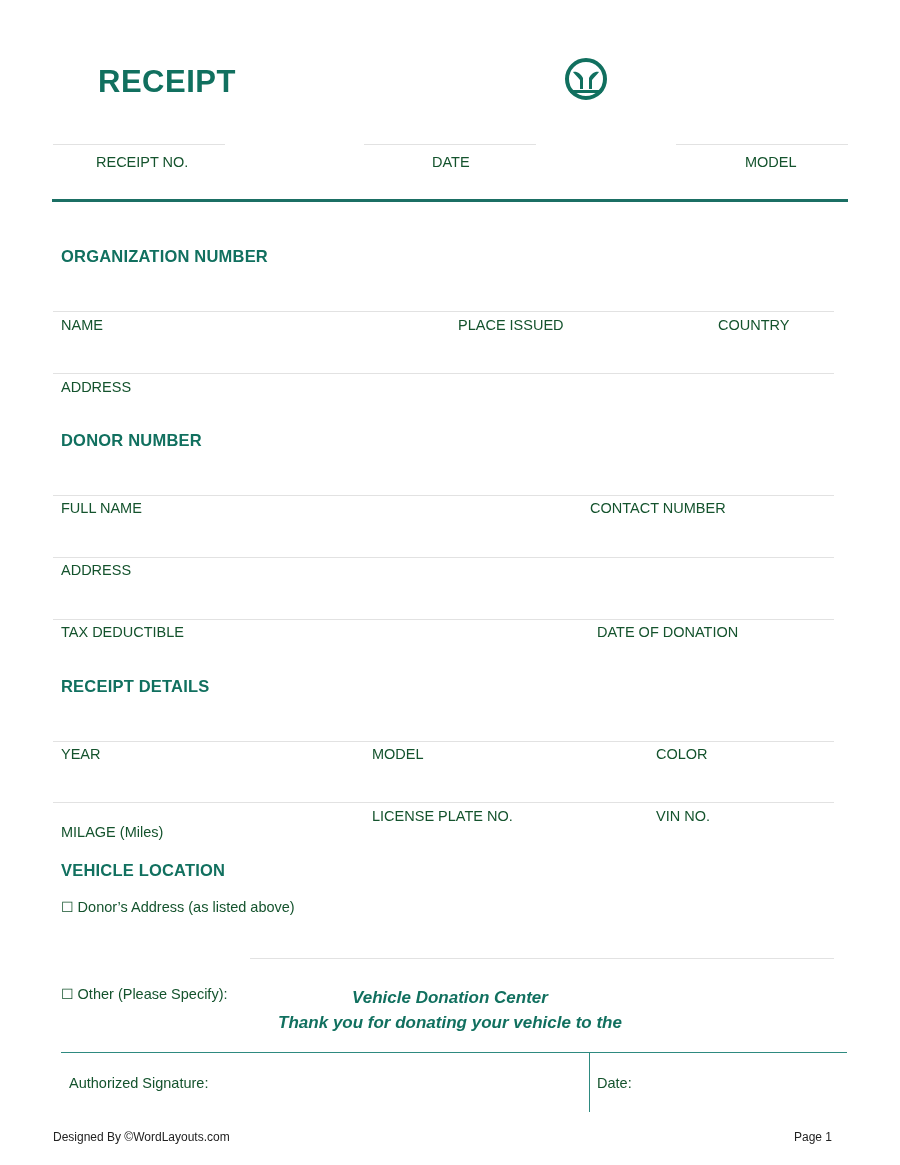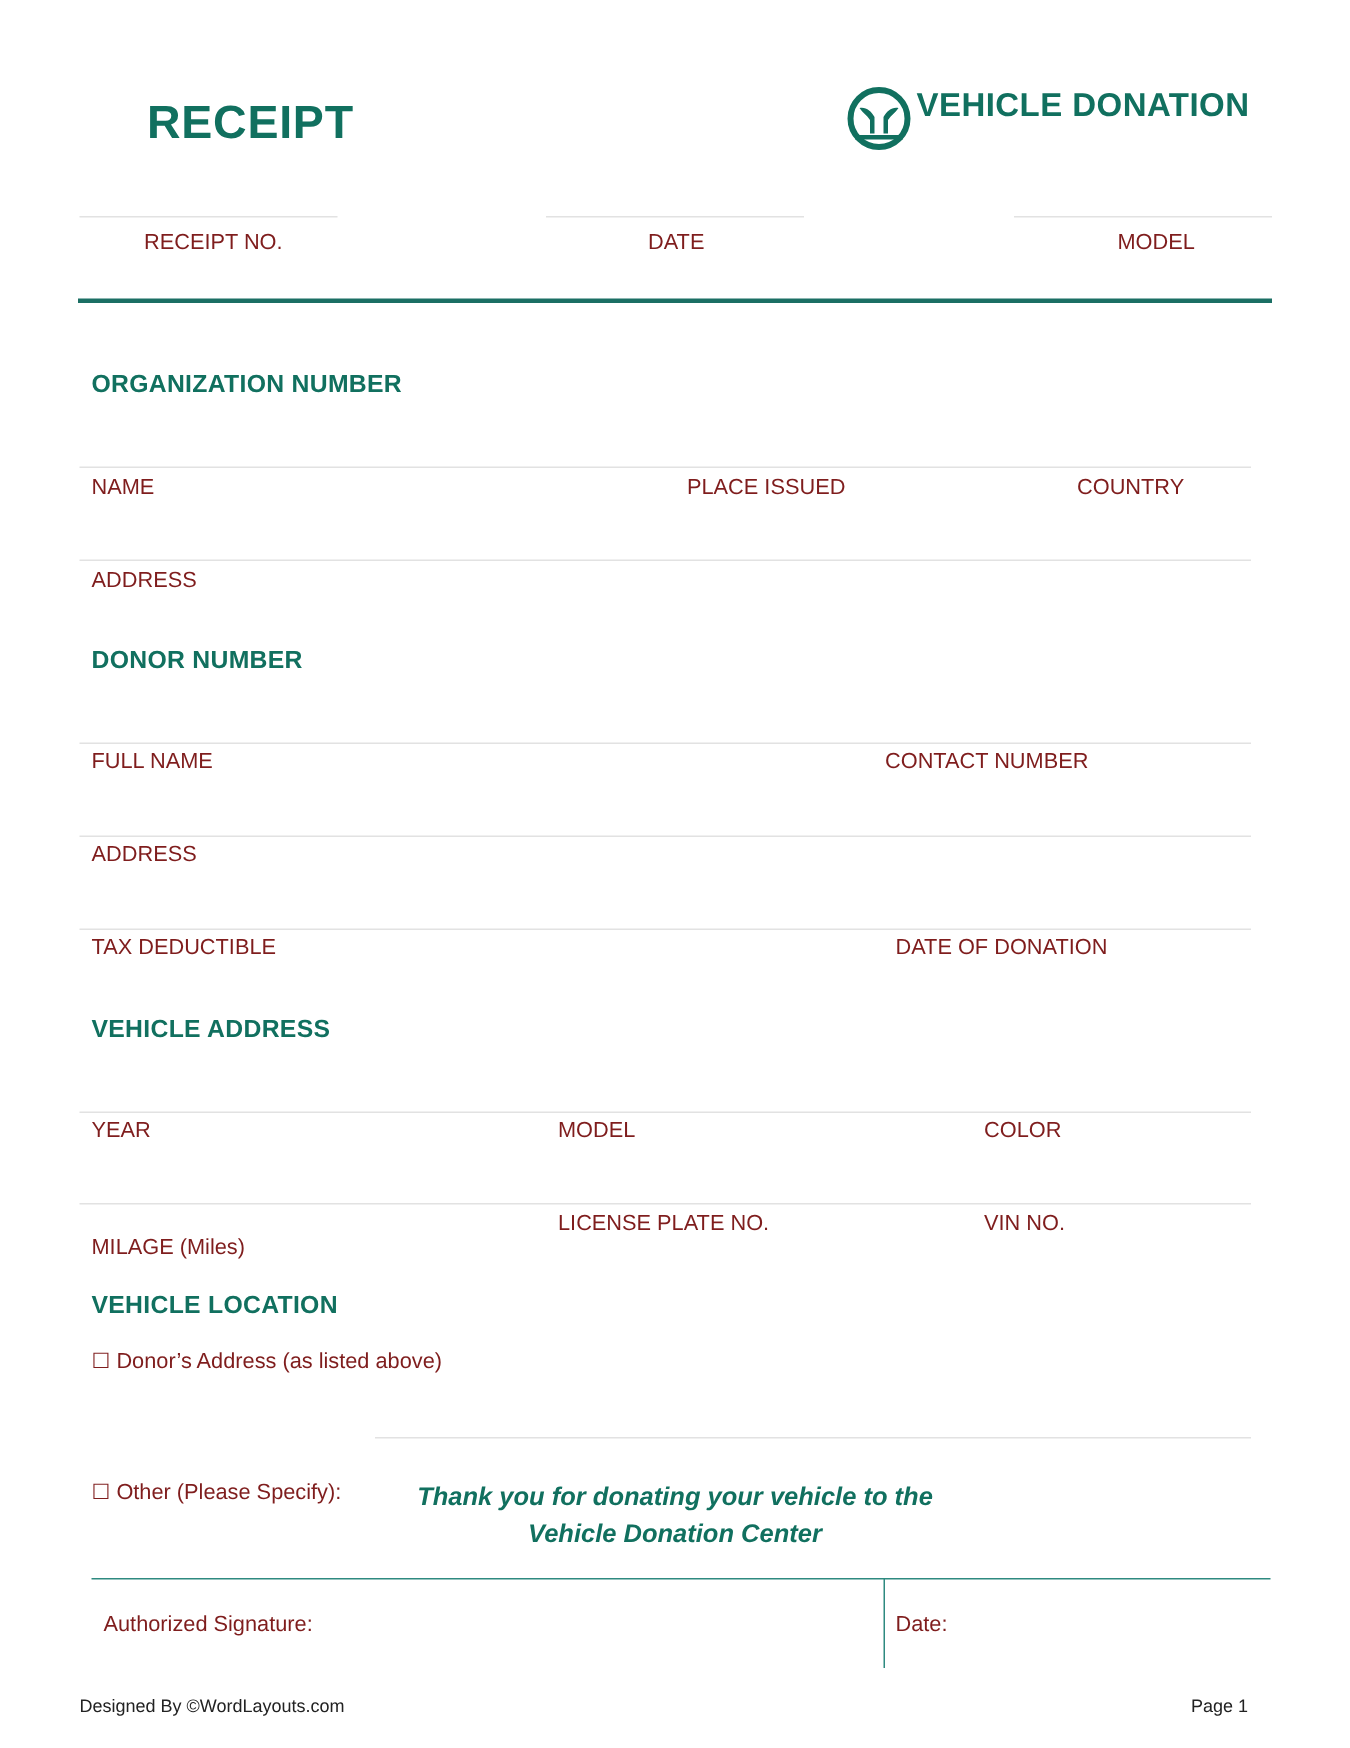--- a/index.html
+++ b/index.html
@@ -3,21 +3,21 @@
 <meta charset="utf-8">
 <style>
   html, body { margin:0; padding:0; background:#ffffff; }
   body { width:900px; height:1165px; position:relative; font-family:"Liberation Sans", sans-serif; color:#222; overflow:hidden; }
   .abs { position:absolute; }
   .title { left:62px; top:64px; font-size:31px; font-weight:bold; letter-spacing:0.5px; color:#11705f;margin-left:36px; }
   .logo { left:564px; top:55px; width:290px; height:60px; }
   .logo-icon { position:absolute; left:0; top:2px; width:44px; height:44px; }
   .logo-text { position:absolute; left:47px; top:0; font-size:22px; font-weight:bold; color:#11705f; line-height:29px; letter-spacing:0.3px; }
   .hline { position:absolute; height:1px; background:#e2e2e2; }
-  .lbl { position:absolute; font-size:14.5px; color:#7f1d1d; white-space:nowrap; }
+  .lbl { position:absolute; font-size:14.5px; color:#14532d; white-space:nowrap; }
   .section { position:absolute; left:61px; font-size:16.5px; font-weight:bold; color:#11705f; letter-spacing:0.2px; }
   .thick { position:absolute; left:52px; top:199px; width:796px; height:3px; background:#1b6f64; }
   .thanks { position:absolute; left:0; width:900px; text-align:center; font-size:17px; font-style:italic; font-weight:bold; color:#11705f; line-height:25px; top:985px; }
   .sigline { position:absolute; left:61px; top:1052px; width:786px; height:1px; background:#2e8a80; }
   .sigdiv { position:absolute; left:589px; top:1052px; width:1px; height:60px; background:#2e8a80; }
   .footer { position:absolute; font-size:12px; color:#222; top:1130px; }
   .checkbox-glyph { font-size:14px; }
 </style>
 </head>
 <body>
@@ -25,21 +25,20 @@
 <div class="abs title">RECEIPT</div>
 
 <div class="abs logo">
   <svg class="logo-icon" viewBox="0 0 44 44">
     <circle cx="22" cy="22" r="19" fill="none" stroke="#11705f" stroke-width="4"></circle>
     <path d="M9 15 C13 14,17 17,19 21 L19 32 L16 32 L16 23 C14 20,11 18,9 15 Z" fill="#11705f"></path>
     <path d="M35 15 C31 14,27 17,25 21 L25 32 L28 32 L28 23 C30 20,33 18,35 15 Z" fill="#11705f"></path>
     <rect x="6" y="33" width="32" height="3" fill="#11705f"></rect>
   </svg>
   <div class="logo-text">
-    <div>VEHICLE DONATION</div>
   </div>
 </div>
 
 <div class="hline" style="left:53px;top:144px;width:172px;"></div>
 <div class="hline" style="left:364px;top:144px;width:172px;"></div>
 <div class="hline" style="left:676px;top:144px;width:172px;"></div>
 
 <div class="lbl" style="left:96px;top:154px;">RECEIPT NO.</div>
 <div class="lbl" style="left:432px;top:154px;">DATE</div>
 <div class="lbl" style="left:745px;top:154px;">MODEL</div>
@@ -57,21 +56,21 @@
 <div class="section" style="top:431px;">DONOR NUMBER</div>
 <div class="hline" style="left:53px;top:495px;width:781px;"></div>
 <div class="lbl" style="left:61px;top:500px;">FULL NAME</div>
 <div class="lbl" style="left:590px;top:500px;">CONTACT NUMBER</div>
 <div class="hline" style="left:53px;top:557px;width:781px;"></div>
 <div class="lbl" style="left:61px;top:562px;">ADDRESS</div>
 <div class="hline" style="left:53px;top:619px;width:781px;"></div>
 <div class="lbl" style="left:61px;top:624px;">TAX DEDUCTIBLE</div>
 <div class="lbl" style="left:597px;top:624px;">DATE OF DONATION</div>
 
-<div class="section" style="top:677px;">VEHICLE ADDRESS</div>
+<div class="section" style="top:677px;">RECEIPT DETAILS</div>
 <div class="hline" style="left:53px;top:741px;width:781px;"></div>
 <div class="lbl" style="left:61px;top:746px;">YEAR</div>
 <div class="lbl" style="left:372px;top:746px;">MODEL</div>
 <div class="lbl" style="left:656px;top:746px;">COLOR</div>
 <div class="hline" style="left:53px;top:802px;width:781px;"></div>
 <div class="lbl" style="left:61px;top:808px;margin-top:16px;">MILAGE (Miles)</div>
 <div class="lbl" style="left:372px;top:808px;">LICENSE PLATE NO.</div>
 <div class="lbl" style="left:656px;top:808px;">VIN NO.</div>
 
 <div class="section" style="top:861px;">VEHICLE LOCATION</div>
@@ -79,22 +78,22 @@
   <span class="checkbox-glyph">☐</span>
   <span>Donor’s Address (as listed above)</span>
 </div>
 <div class="lbl" style="left:61px;top:986px;">
   <span class="checkbox-glyph">☐</span>
   <span>Other (Please Specify):</span>
 </div>
 <div class="hline" style="left:250px;top:958px;width:584px;"></div>
 
 <div class="thanks">
+  <div>Vehicle Donation Center</div>
   <div>Thank you for donating your vehicle to the</div>
-  <div>Vehicle Donation Center</div>
 </div>
 
 <div class="sigline"></div>
 <div class="sigdiv"></div>
 <div class="lbl" style="left:69px;top:1075px;">Authorized Signature:</div>
 <div class="lbl" style="left:597px;top:1075px;">Date:</div>
 
 <div class="footer" style="left:53px;">Designed By ©WordLayouts.com</div>
 <div class="footer" style="left:794px;">Page 1</div>
 

